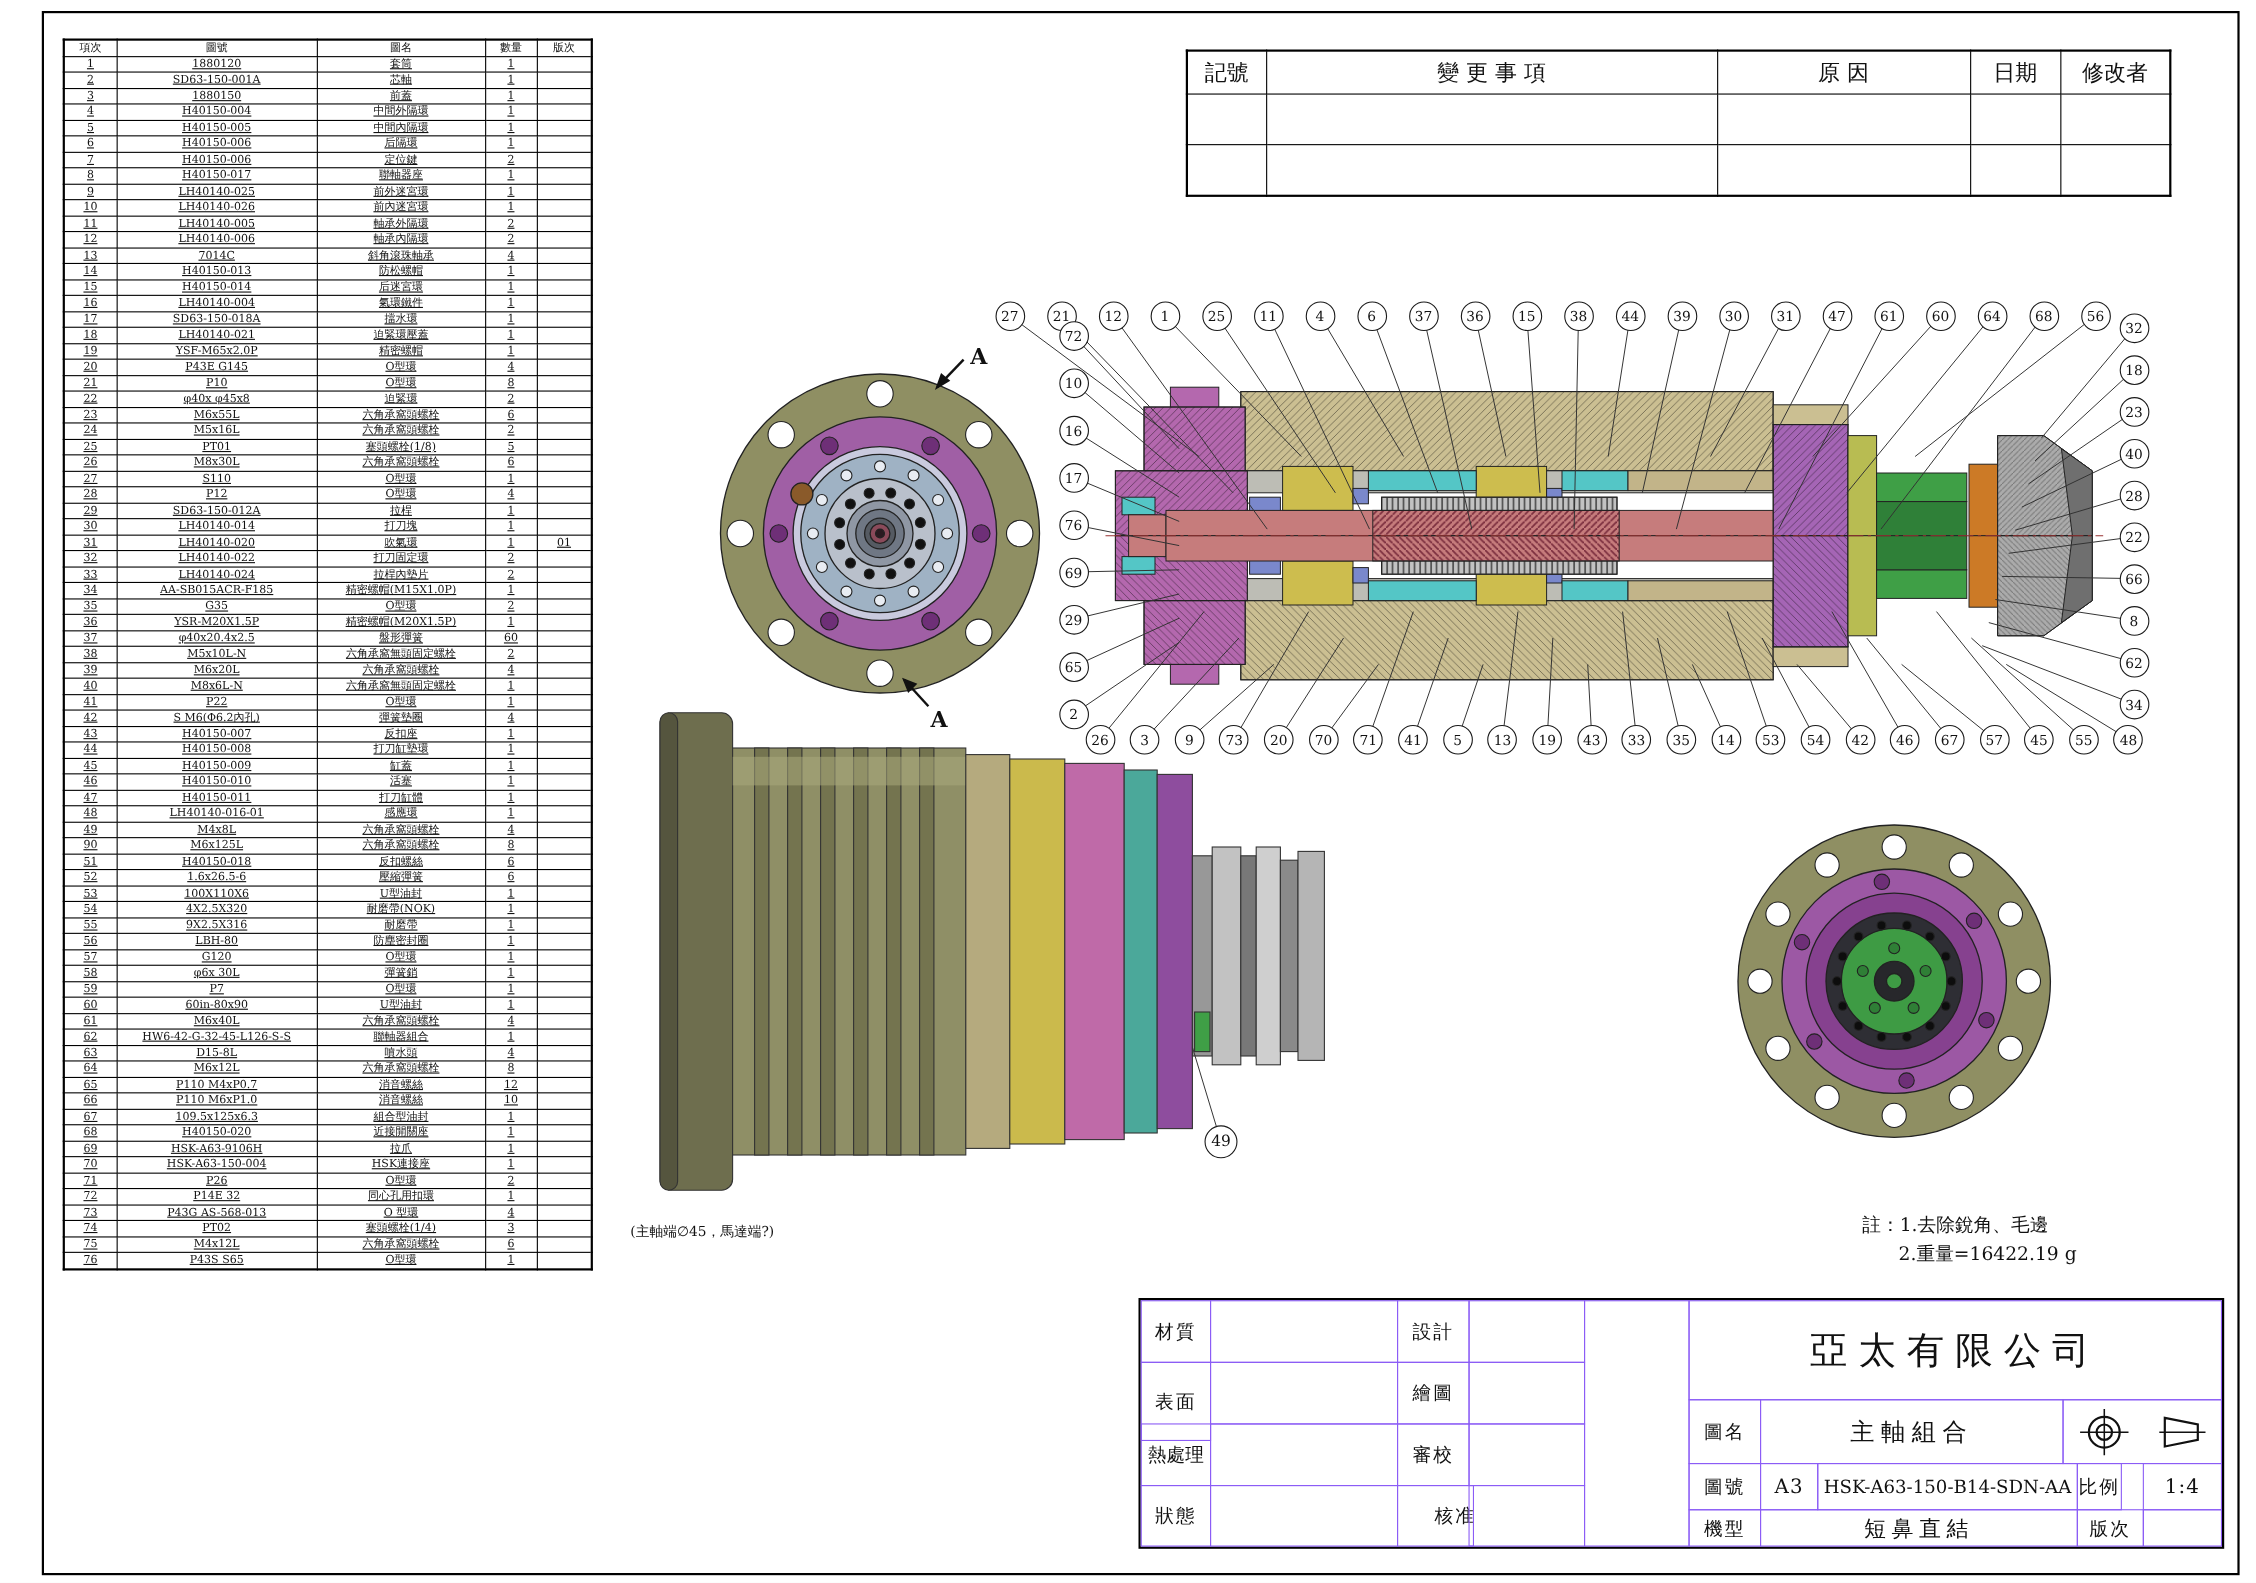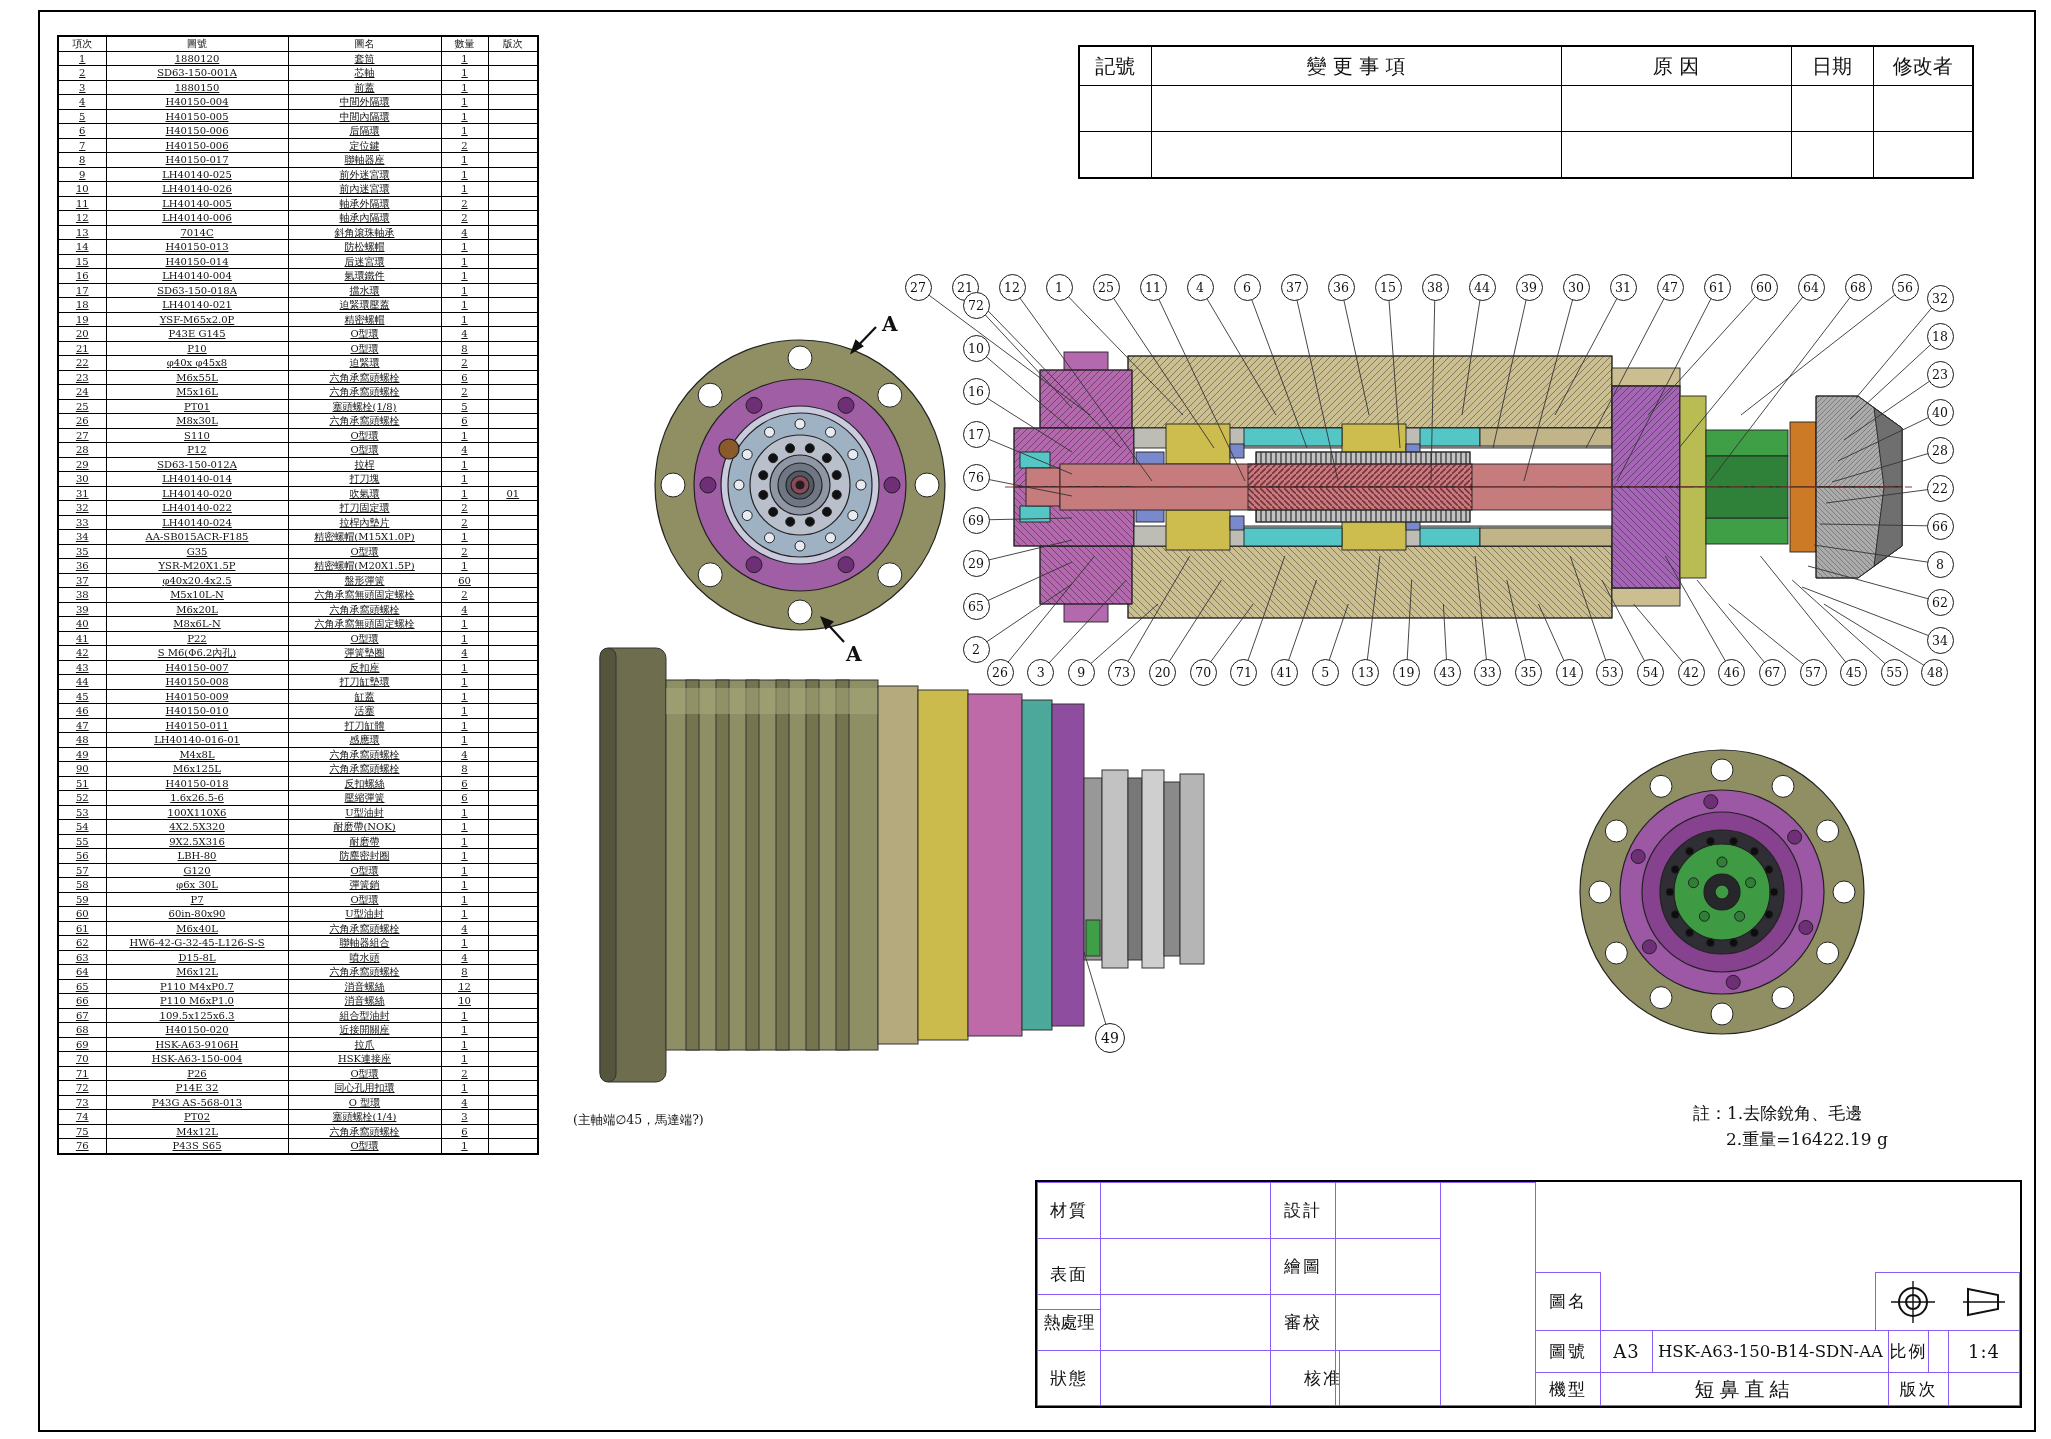--- a/index.html
+++ b/index.html
@@ -905,21 +905,23 @@
     <div class="tbc" style="left:298px;top:0;width:106px;height:57px;"></div>
     <div class="tbc" style="left:233px;top:56px;width:66px;height:57px;">繪圖</div>
     <div class="tbc" style="left:298px;top:56px;width:106px;height:57px;"></div>
     <div class="tbc" style="left:233px;top:112px;width:66px;height:57px;">審校</div>
     <div class="tbc" style="left:298px;top:112px;width:106px;height:57px;"></div>
     <div class="tbc" style="left:233px;top:168px;width:70px;height:56px;padding-left:36px;">核准</div>
     <div class="tbc" style="left:298px;top:168px;width:106px;height:56px;"></div>
 
     <div class="tbc" style="left:403px;top:0;width:96px;height:224px;"></div>
 
+    <div class="tbc tb-company" style="left:498px;top:0;width:485px;height:91px;">亞太有限公司</div>
     <div class="tbc" style="left:498px;top:90px;width:66px;height:59px;">圖名</div>
+    <div class="tbc tb-name" style="left:563px;top:90px;width:276px;height:59px;">主軸組合</div>
     <div class="tbc" style="left:838px;top:90px;width:145px;height:59px;">
       <svg width="130" height="46" viewBox="0 0 130 46">
         <circle cx="30" cy="23" r="14" fill="none" stroke="#111" stroke-width="2"></circle>
         <circle cx="30" cy="23" r="7" fill="none" stroke="#111" stroke-width="2"></circle>
         <line x1="8" y1="23" x2="52" y2="23" stroke="#111" stroke-width="1.4"></line>
         <line x1="30" y1="2" x2="30" y2="44" stroke="#111" stroke-width="1.4"></line>
         <path d="M85,10 L115,16 L115,30 L85,36 Z" fill="none" stroke="#111" stroke-width="2"></path>
         <line x1="80" y1="23" x2="122" y2="23" stroke="#111" stroke-width="1.4"></line>
       </svg>
     </div>

